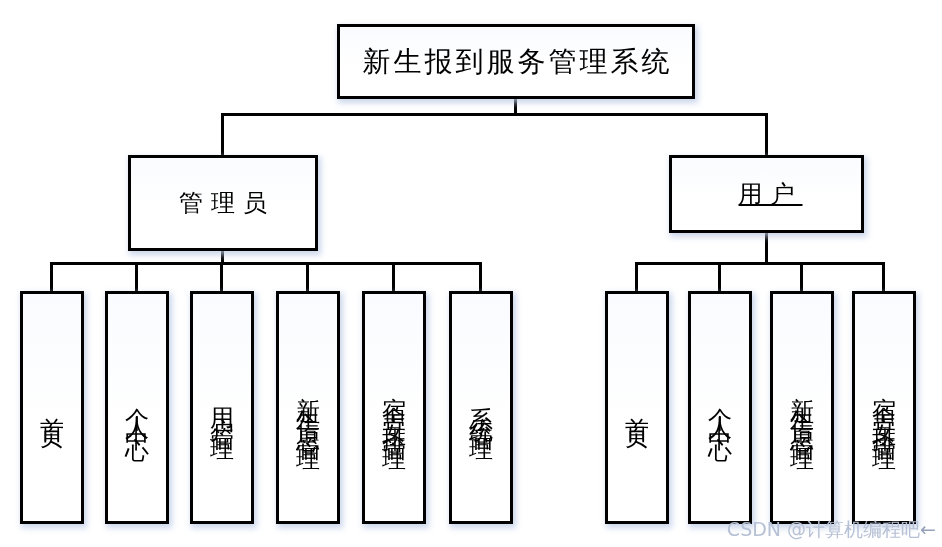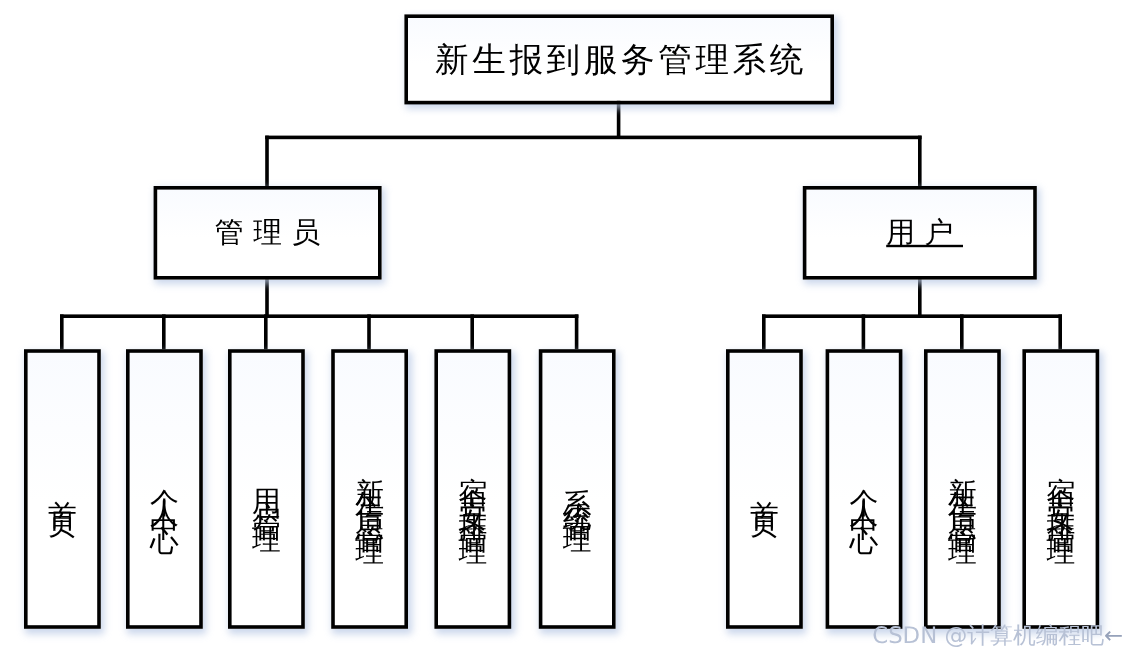--- a/index.html
+++ b/index.html
@@ -66,23 +66,23 @@
   <div class="line" style="left:392px; top:262px; width:3px;   height:29px;"></div>
   <div class="line" style="left:479px; top:262px; width:3px;   height:29px;"></div>
 
   <div class="line" style="left:765px; top:233px; width:3px;   height:31px;"></div>
   <div class="line" style="left:635px; top:262px; width:250px; height:3px;"></div>
   <div class="line" style="left:635px; top:262px; width:3px;   height:29px;"></div>
   <div class="line" style="left:718px; top:262px; width:3px;   height:29px;"></div>
   <div class="line" style="left:800px; top:262px; width:3px;   height:29px;"></div>
   <div class="line" style="left:882px; top:262px; width:3px;   height:29px;"></div>
 
-  <div class="node h-node root-node" style="left:337px; top:12px; width:358px; height:75px;">新生报到服务管理系统</div>
+  <div class="node h-node root-node" style="left:337px; top:24px; width:358px; height:75px;">新生报到服务管理系统</div>
 
-  <div class="node h-node" style="left:128px; top:155px; width:190px; height:78px;">管理员</div>
+  <div class="node h-node" style="left:128px; top:155px; width:190px; height:96px;">管理员</div>
   <div class="node h-node" style="left:669px; top:155px; width:195px; height:78px;text-decoration:underline;">用户</div>
 
   <div class="node v-node" style="left:20px;  top:291px; width:64px; height:233px;">首页</div>
   <div class="node v-node" style="left:105px; top:291px; width:64px; height:233px;">个人中心</div>
   <div class="node v-node" style="left:190px; top:291px; width:64px; height:233px;">用户管理</div>
   <div class="node v-node" style="left:276px; top:291px; width:64px; height:233px;">新生信息管理</div>
   <div class="node v-node" style="left:362px; top:291px; width:64px; height:233px;">宿舍安排管理</div>
   <div class="node v-node" style="left:449px; top:291px; width:64px; height:233px;">系统管理</div>
 
   <div class="node v-node" style="left:605px; top:291px; width:64px; height:233px;">首页</div>

